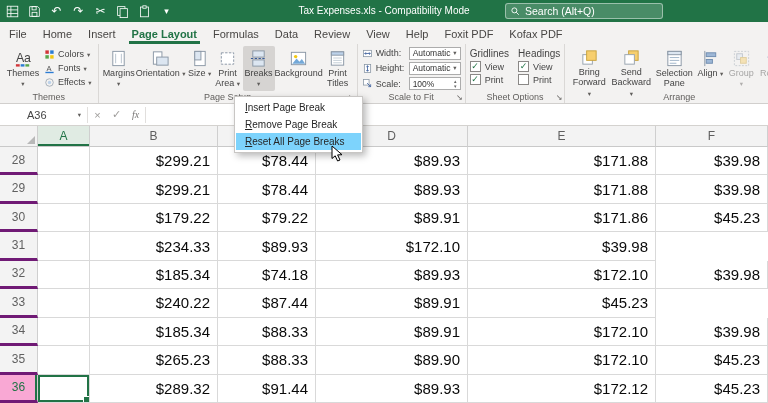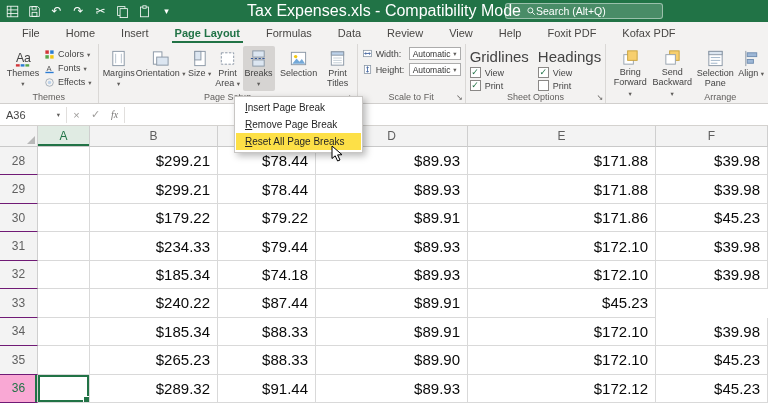--- a/index.html
+++ b/index.html
@@ -6,29 +6,29 @@
     font-family:"Liberation Sans","DejaVu Sans",sans-serif;background:#fff;position:relative;}
   *{box-sizing:border-box;}
 
   
   .titlebar{position:absolute;top:0;left:0;right:0;height:22px;background:#217346;color:#fff;}
   .qat{position:absolute;left:5px;top:0;height:22px;display:flex;align-items:center;gap:7px;}
   .qicon{width:15px;height:15px;display:flex;align-items:center;justify-content:center;color:#fff;}
   .qicon svg{width:13px;height:13px;display:block;}
   .qicon .glyph{font-size:12px;line-height:1;}
   .wtitle{position:absolute;left:50%;top:0;transform:translateX(-50%);height:22px;line-height:22px;
-    font-size:16px;white-space:nowrap;}
+    font-size:10px;white-space:nowrap;}
   .search{position:absolute;left:505px;top:3px;width:158px;height:16px;border-radius:3px;
     background:rgba(255,255,255,.18);border:1px solid rgba(255,255,255,.45);
-    display:flex;align-items:center;padding:0 20px;font-size:10.5px;color:#fff;}
+    display:flex;align-items:center;gap:5px;padding:0 4px;font-size:10.5px;color:#fff;}
   .sicon svg{width:10px;height:10px;display:block;}
 
   
   .tabs{position:absolute;top:22px;left:0;right:0;height:22px;background:#f3f2f1;
-    display:flex;align-items:flex-start;padding-left:14px;gap:10px;}
+    display:flex;align-items:center;padding-left:1px;}
   .tab{font-size:11px;color:#484644;padding:5px 8px 4px;position:relative;white-space:nowrap;}
   .tab.active{color:#217346;font-weight:700;}
   .tab.active::after{content:"";position:absolute;left:5px;right:5px;bottom:0;height:2.5px;background:#217346;}
 
   
   .ribbon{position:absolute;top:44px;left:0;right:0;height:60px;background:#f3f2f1;
     border-bottom:1px solid #d1cfcd;display:flex;}
   .rgroup{position:relative;height:100%;border-right:1px solid #dad8d6;padding:2px 4px 13px;}
   .rg-label{position:absolute;bottom:1px;left:0;right:0;text-align:center;font-size:9px;color:#605e5c;white-space:nowrap;}
   .launcher{position:absolute;right:2px;bottom:1px;font-size:8px;color:#605e5c;line-height:1;cursor:default;}
@@ -63,61 +63,61 @@
   
   .srow{display:flex;align-items:center;gap:3px;font-size:9px;color:#444;height:15px;}
   .sic svg{width:11px;height:11px;display:block;}
   .slab{width:30px;}
   .combo{width:52px;height:13px;background:#fff;border:1px solid #acacac;font-size:8.5px;color:#333;
     display:flex;align-items:center;justify-content:space-between;padding:0 3px;}
   .spin{display:flex;flex-direction:column;font-size:5px;color:#666;line-height:1;}
   
   .socols{display:flex;gap:9px;padding-top:2px;}
   .socol{display:flex;flex-direction:column;gap:2px;}
-  .sohead{font-size:15px;color:#444;}
+  .sohead{font-size:10px;color:#444;}
   .cbrow{display:flex;align-items:center;gap:4px;font-size:9px;color:#444;}
   .cb{width:11px;height:11px;background:#fff;border:1px solid #8a8886;display:flex;align-items:center;
     justify-content:center;font-size:9px;color:#217346;line-height:1;}
 
   
   .fbar{position:absolute;top:104px;left:0;right:0;height:22px;background:#fff;
     border-bottom:1px solid #d4d2cf;display:flex;align-items:center;}
   .namebox{width:66px;height:100%;display:flex;align-items:center;justify-content:space-between;
-    padding:0 6px;font-size:11px;color:#444;}
+    padding:0 6px;font-size:11px;color:#444;margin-left:21px;}
   .fsep{width:1px;height:16px;background:#e1dfdd;}
   .fb-btn{width:19px;text-align:center;font-size:11px;color:#9d9b99;}
   .fb-btn.fx{font-family:"Liberation Serif",serif;font-style:italic;font-size:10px;color:#7a7877;}
   .finput{flex:1;height:100%;}
 
   
   .grid{position:absolute;top:126px;left:0;right:0;bottom:0;--cols:38px 52px 128px 98px 152px 188px minmax(0,1fr);}
   .ghead{display:grid;grid-template-columns:var(--cols);height:21px;}
   .gh{background:#f3f3f3;border-right:1px solid #cfcfcf;border-bottom:1px solid #c9c9c9;
     display:flex;align-items:center;justify-content:center;font-size:12px;color:#5f5f5f;position:relative;}
   .gh.sel{background:#e0ebe3;color:#217346;box-shadow:inset 0 -2px 0 #217346;}
   .gh.corner::after{content:"";position:absolute;right:2px;bottom:2px;
     border-left:8px solid transparent;border-bottom:8px solid #b8b8b8;}
   .gbody{position:absolute;top:21px;left:0;right:0;bottom:0;display:grid;grid-template-rows:repeat(9,1fr);}
   .grow{display:grid;grid-template-columns:var(--cols);}
-  .rh{background:#f3f3f3;border-right:1px solid #cfcfcf;border-bottom:1px solid #701a75;
+  .rh{background:#f3f3f3;border-right:1px solid #cfcfcf;border-bottom:3px solid #701a75;
     display:flex;align-items:center;justify-content:center;font-size:12px;color:#5f5f5f;}
   .rh.sel{background:#f9a8d4;color:#217346;box-shadow:inset -2px 0 0 #217346;}
   .cell{border-right:1px solid #d9d9d9;border-bottom:1px solid #d9d9d9;background:#fff;
     display:flex;align-items:center;justify-content:flex-end;padding-right:7px;
     font-size:15px;color:#0a0a0a;white-space:nowrap;overflow:hidden;}
   .cell.selcell{position:relative;box-shadow:inset 0 0 0 2px #217346;}
   .cell.selcell::after{content:"";position:absolute;right:-1px;bottom:-1px;width:5px;height:5px;
     background:#217346;border:1px solid #fff;z-index:5;}
 
   
   .menu{position:absolute;left:234px;top:96px;background:#fff;border:1px solid #c8c6c4;
     box-shadow:3px 3px 7px rgba(0,0,0,.28);padding:2px 1px;z-index:40;min-width:106px;}
   .mi{font-size:10px;color:#262626;padding:3px 16px 3px 9px;white-space:nowrap;}
   .mi::first-letter{text-decoration:underline;}
-  .mi.hl{background:#fde047;}
+  .mi.hl{background:#7dd3fc;}
 
   .cursor{position:absolute;left:331px;top:145px;z-index:60;pointer-events:none;}
 </style>
 </head>
 <body>
 
 <div class="titlebar" data-name="title-bar">
   <div class="qat" data-name="quick-access-toolbar">
       <span class="qicon" data-name="excel-logo-icon">
         <svg viewBox="0 0 16 16">
@@ -286,21 +286,21 @@
           <span class="blabel">Breaks <span class="caret" data-name="chevron-down-icon">▾</span></span>
         </div>
         <div class="bigbtn" data-name="background-button">
           <span class="bicon" data-name="background-icon">
             <svg viewBox="0 0 20 20">
               <rect x="2.5" y="3.5" width="15" height="13" fill="#fff" stroke="#8a97a5"></rect>
               <circle cx="7" cy="8" r="1.8" fill="#f2c811"></circle>
               <path d="M3.5 15.5 l4.5-5.5 3 3.5 2.5-3 3.5 5 z" fill="#74a9d8"></path>
             </svg>
           </span>
-          <span class="blabel">Selection</span>
+          <span class="blabel">Background</span>
         </div>
         <div class="bigbtn" data-name="print-titles-button">
           <span class="bicon" data-name="print-titles-icon">
             <svg viewBox="0 0 20 20">
               <rect x="3.5" y="3" width="13" height="14" fill="#fff" stroke="#8a97a5"></rect>
               <rect x="3.5" y="3" width="13" height="3.5" fill="#bcd2ea" stroke="#8a97a5"></rect>
               <line x1="5.5" y1="9.5" x2="14.5" y2="9.5" stroke="#c3cdd6"></line>
               <line x1="5.5" y1="12" x2="14.5" y2="12" stroke="#c3cdd6"></line>
               <line x1="5.5" y1="14.5" x2="14.5" y2="14.5" stroke="#c3cdd6"></line>
             </svg>
@@ -331,20 +331,36 @@
           <span class="sic" data-name="height-icon">
             <svg viewBox="0 0 14 14">
               <rect x="3" y="2" width="8" height="10" fill="#fff" stroke="#8a97a5"></rect>
               <path d="M7 3.5 v7 M7 3.5 l-1.5 1.5 M7 3.5 l1.5 1.5 M7 10.5 l-1.5-1.5 M7 10.5 l1.5-1.5" stroke="#2f5496" fill="none"></path>
             </svg>
           </span>
           <span class="slab">Height:</span>
           <span class="combo" data-name="height-dropdown">
             <span>Automatic</span>
             <span class="caret" data-name="chevron-down-icon">▾</span>
+          </span>
+        </div>
+        <div class="srow" data-name="scale-row">
+          <span class="sic" data-name="scale-icon">
+            <svg viewBox="0 0 14 14">
+              <rect x="2" y="2" width="7" height="7" fill="#fff" stroke="#8a97a5"></rect>
+              <path d="M6.5 6.5 l4.5 4.5 M11 11 h-3 M11 11 v-3" stroke="#2f5496" fill="none"></path>
+            </svg>
+          </span>
+          <span class="slab">Scale:</span>
+          <span class="combo" data-name="scale-input">
+            <span>100%</span>
+            <span class="spin" data-name="spinner-icon">
+              <span>▴</span>
+              <span>▾</span>
+            </span>
           </span>
         </div>
       </div>
     <div class="rg-label" data-name="scale-to-fit-group-label">Scale to Fit</div>
     <span class="launcher" data-name="scale-to-fit-dialog-launcher-icon">↘</span>
   </div>
 
   <div class="rgroup" data-name="sheet-options-group">
     <div class="socols" data-name="sheet-options-columns">
         <div class="socol" data-name="gridlines-options">
@@ -489,21 +505,20 @@
         <div class="cell" data-name="cell-B30">$179.22</div>
         <div class="cell" data-name="cell-C30">$79.22</div>
         <div class="cell" data-name="cell-D30">$89.91</div>
         <div class="cell" data-name="cell-E30">$171.86</div>
         <div class="cell" data-name="cell-F30">$45.23</div>
       </div>
       <div class="grow" data-name="row-31">
         <div class="rh" data-name="row-header-31">31</div>
         <div class="cell" data-name="cell-A31"></div>
         <div class="cell" data-name="cell-B31">$234.33</div>
-        <div class="cell" data-name="cell-C31">$79.44</div>
         <div class="cell" data-name="cell-D31">$89.93</div>
         <div class="cell" data-name="cell-E31">$172.10</div>
         <div class="cell" data-name="cell-F31">$39.98</div>
       </div>
       <div class="grow" data-name="row-32">
         <div class="rh" data-name="row-header-32">32</div>
         <div class="cell" data-name="cell-A32"></div>
         <div class="cell" data-name="cell-B32">$185.34</div>
         <div class="cell" data-name="cell-C32">$74.18</div>
         <div class="cell" data-name="cell-D32">$89.93</div>

